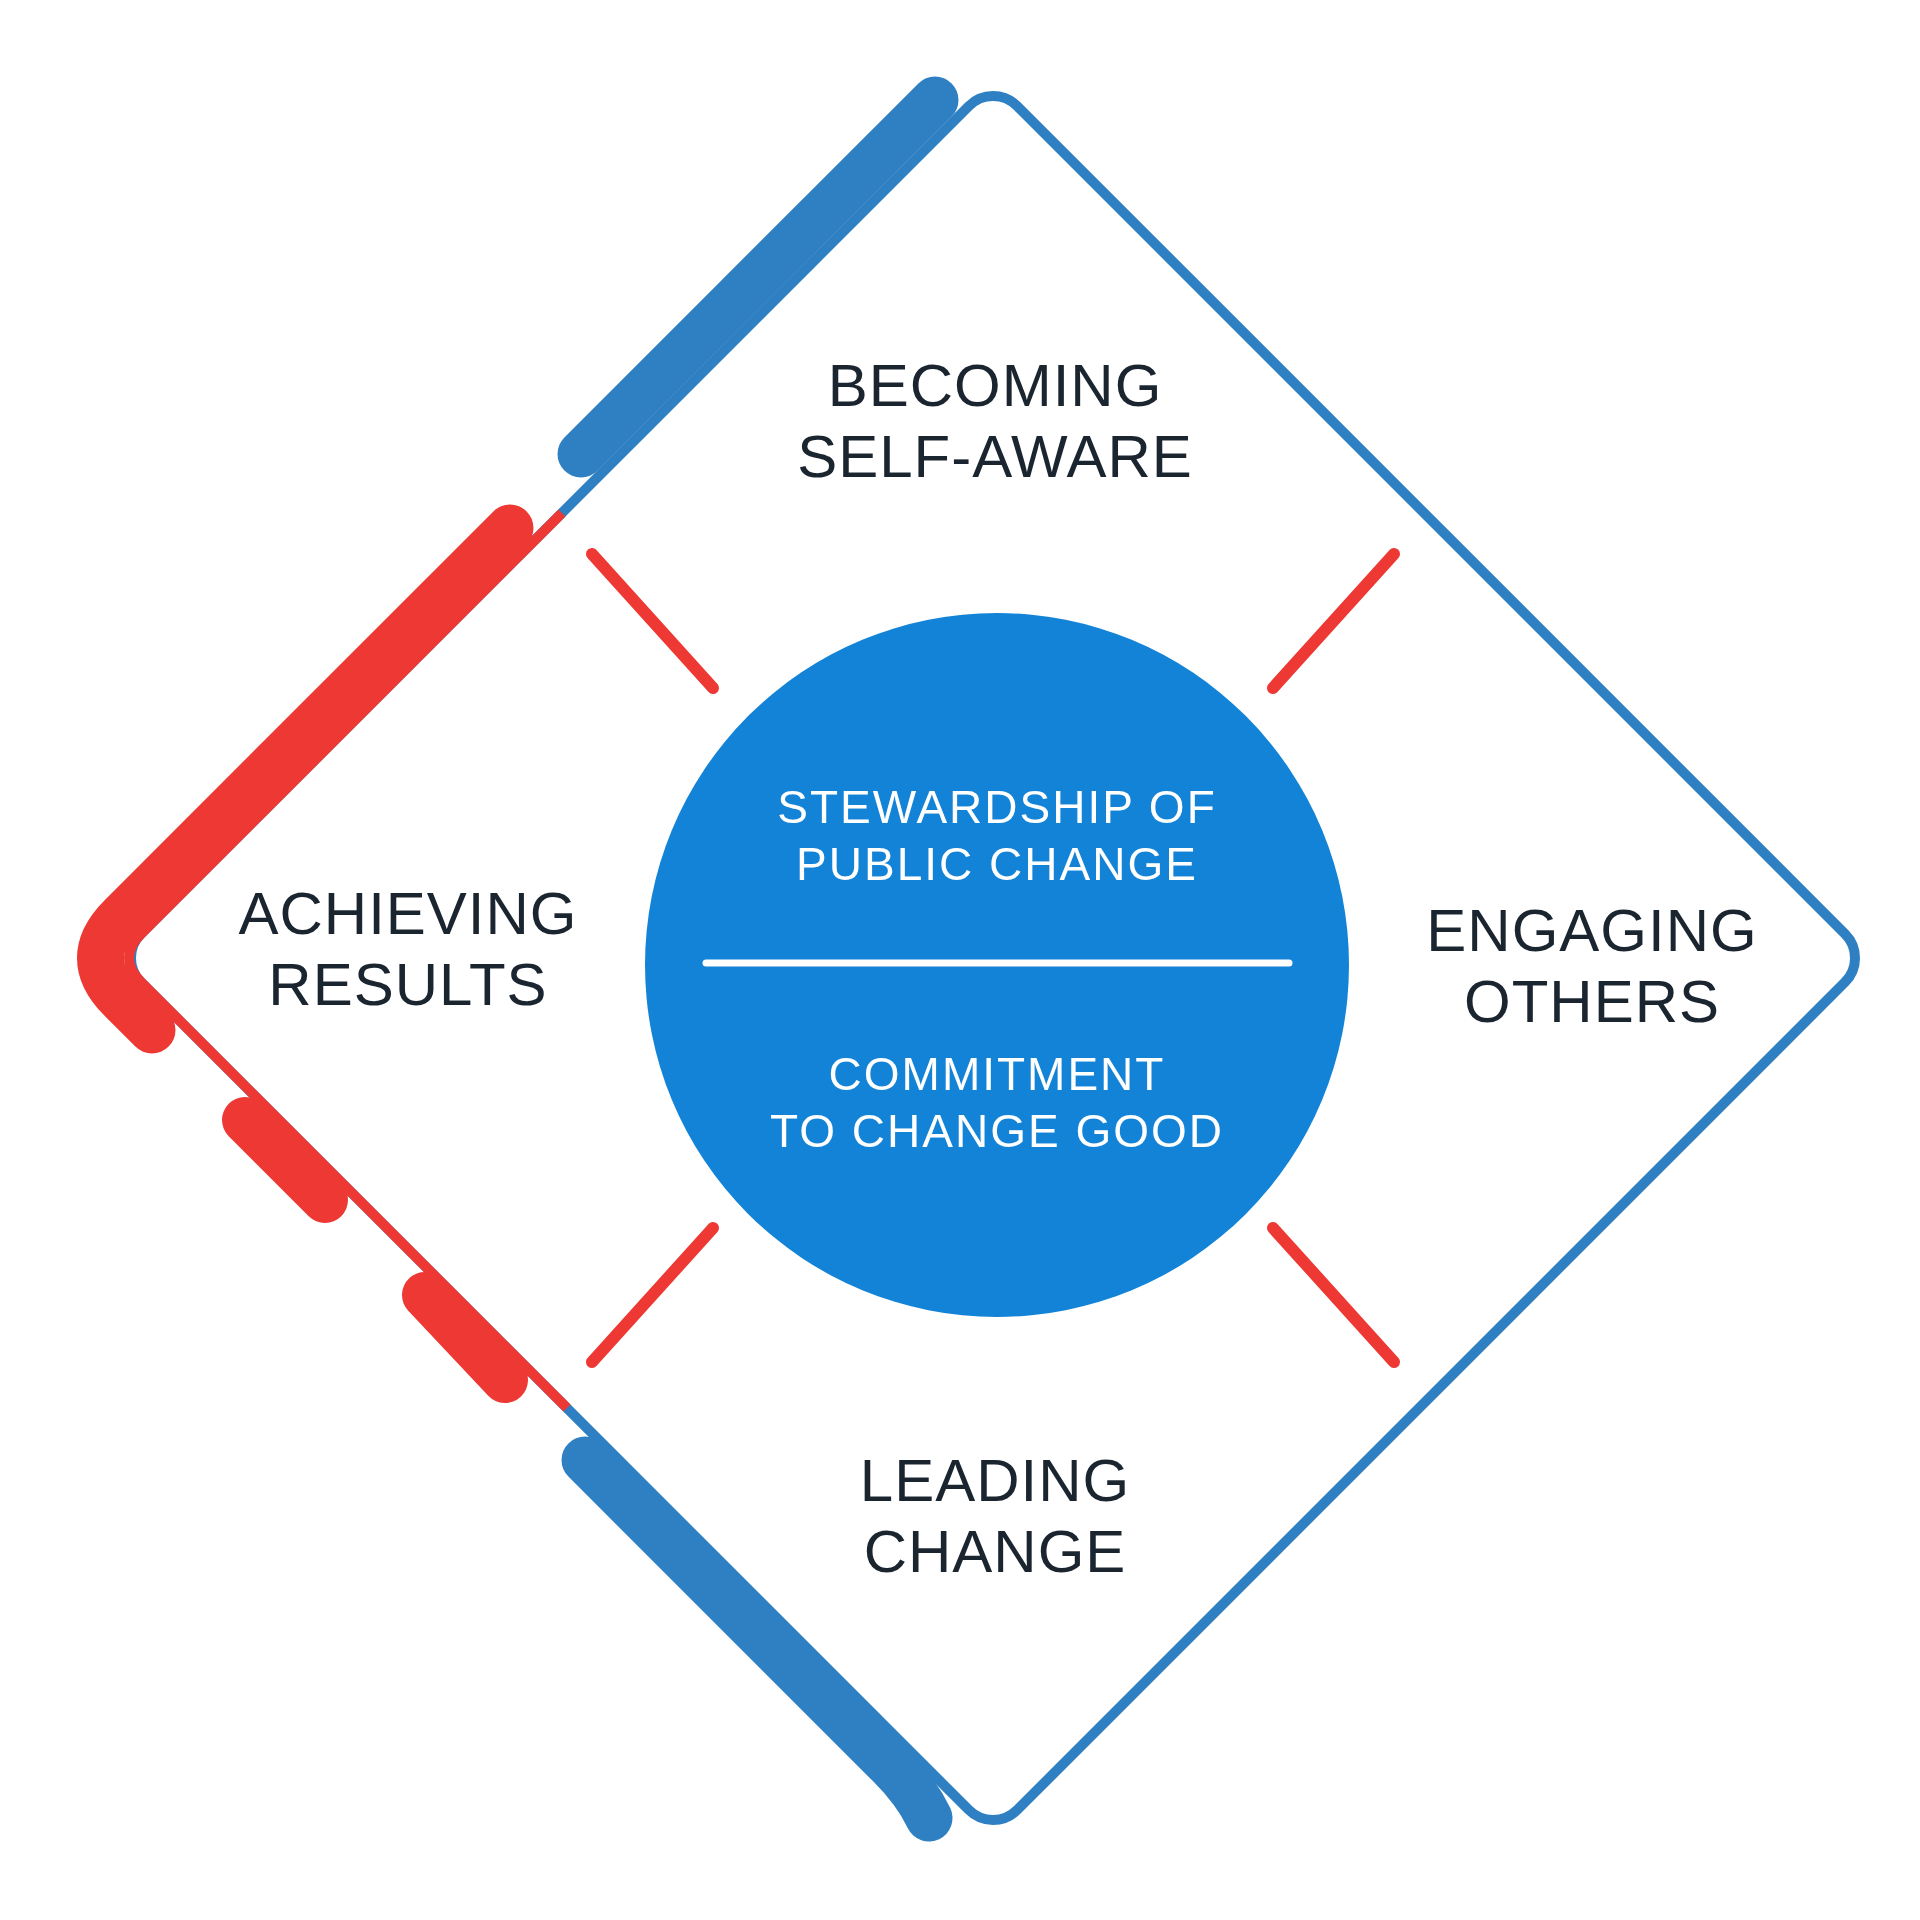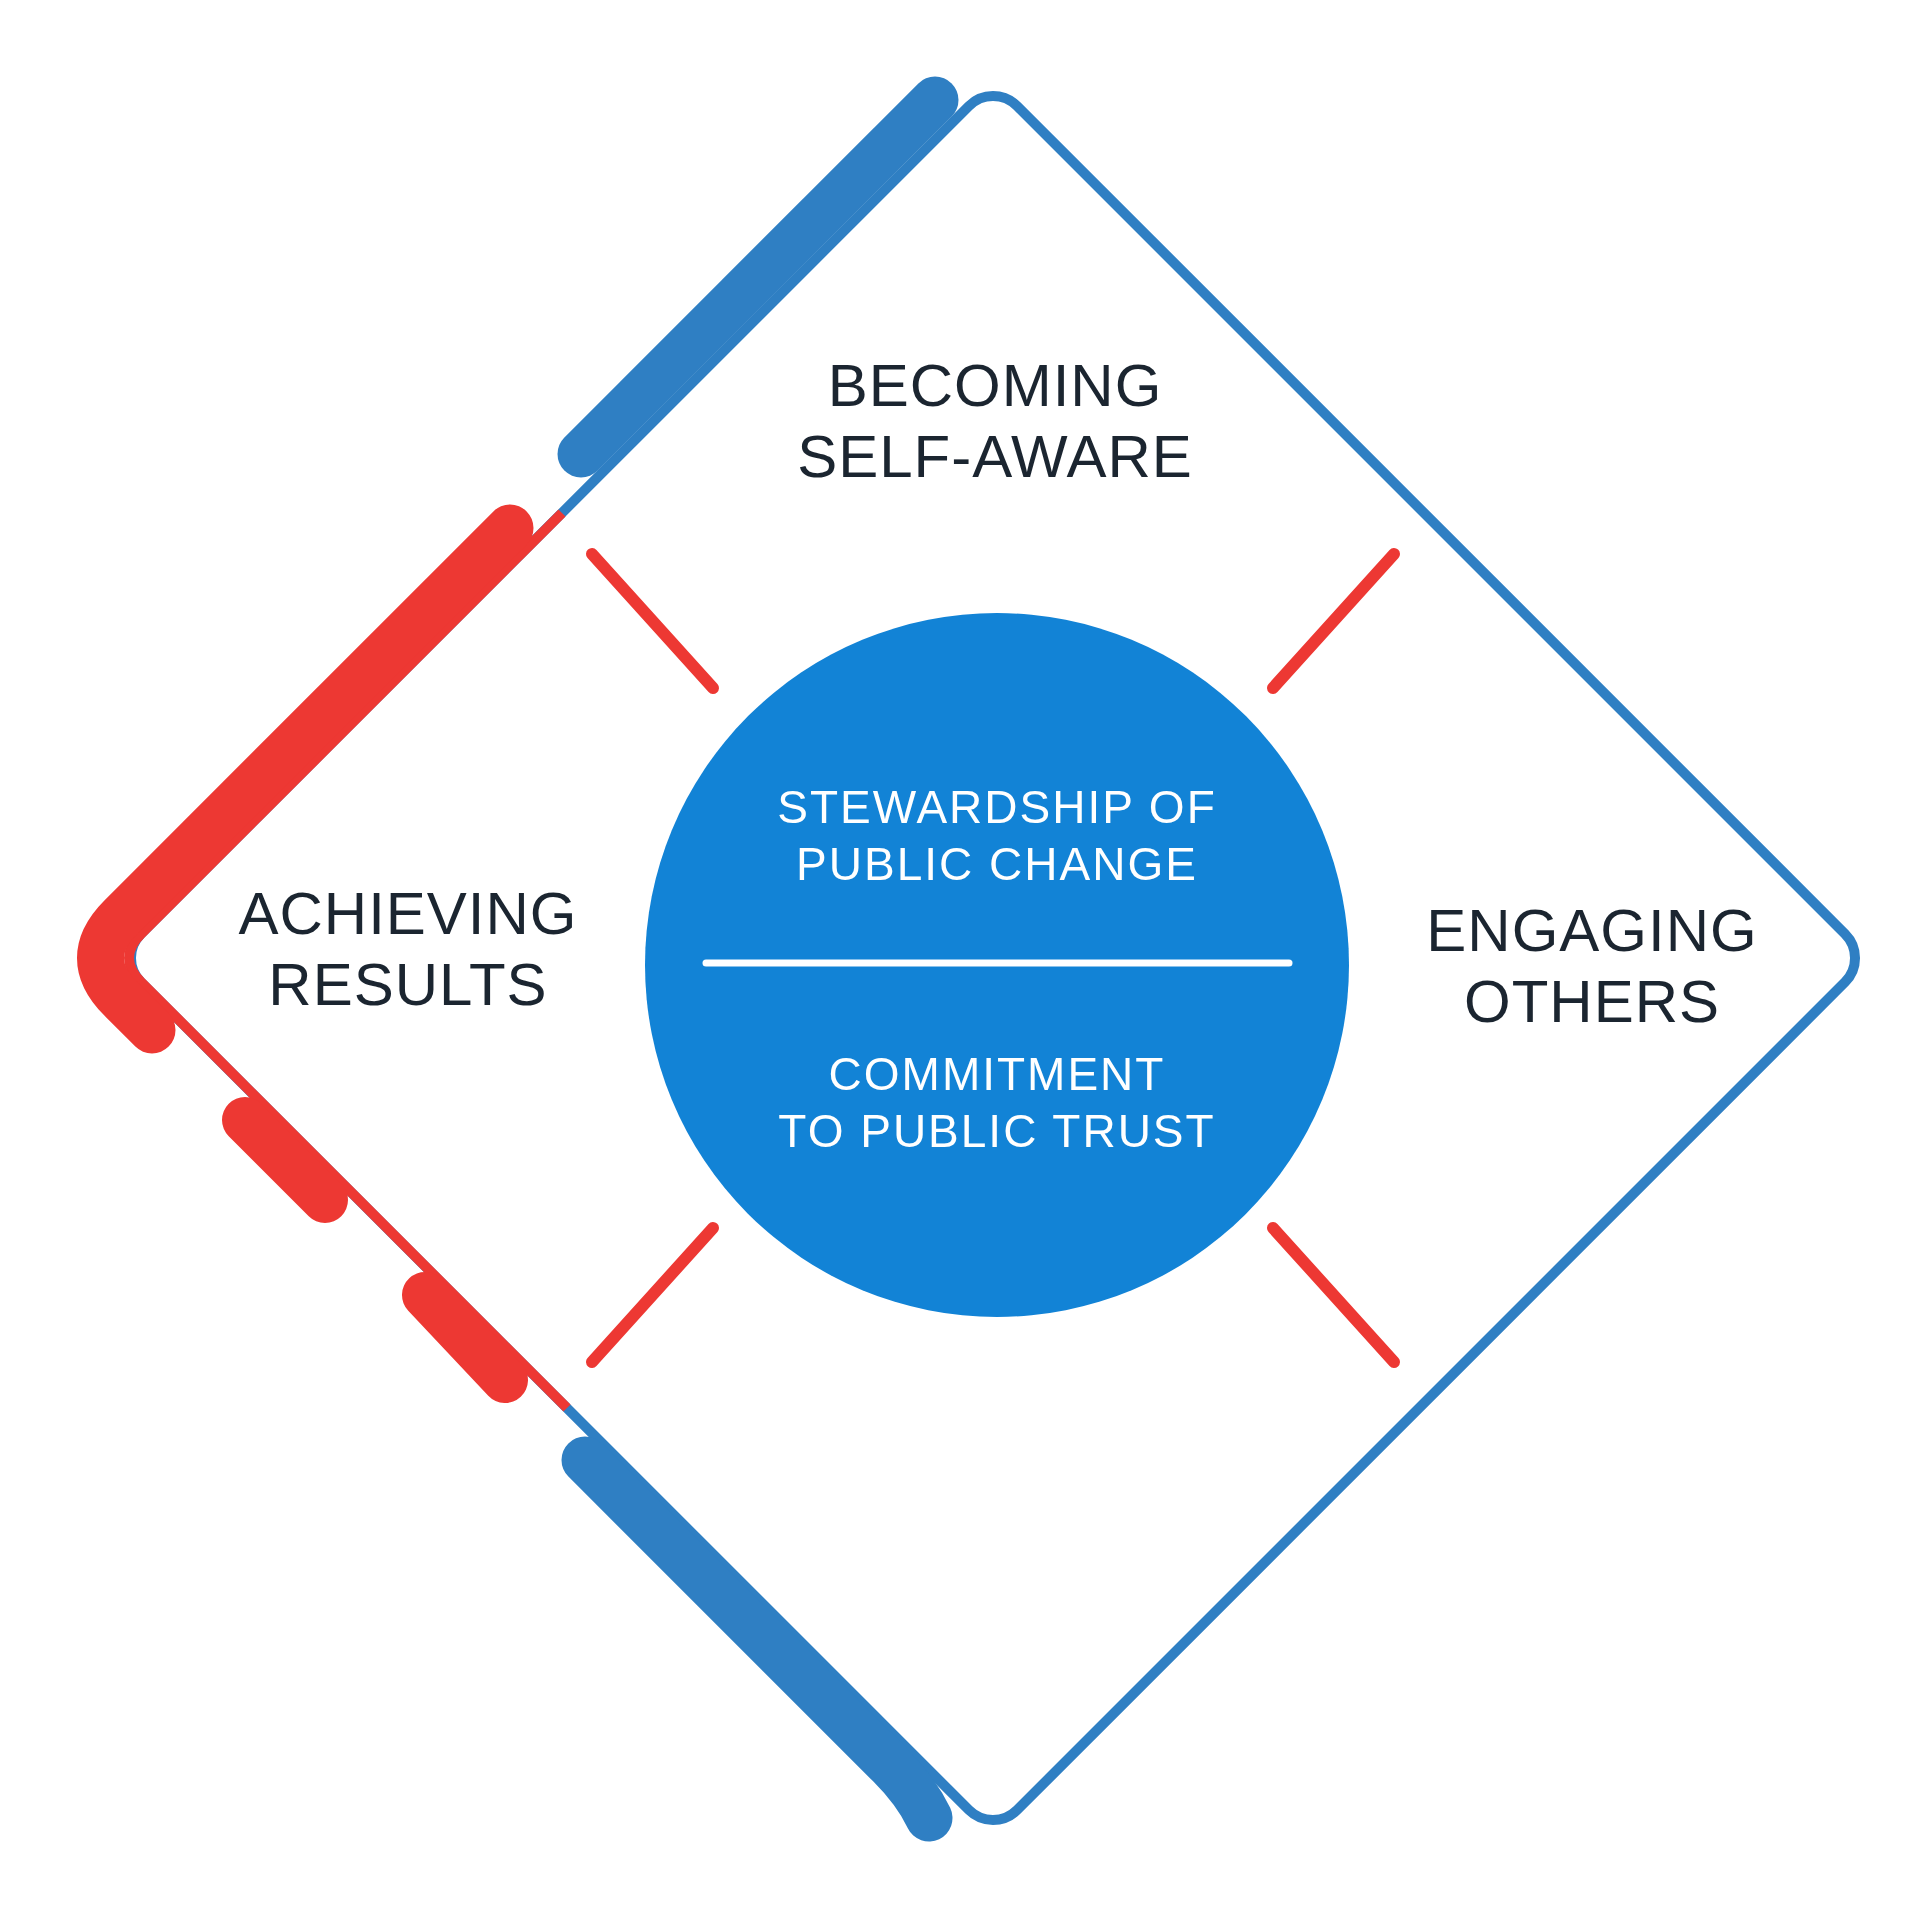--- a/index.html
+++ b/index.html
@@ -85,29 +85,33 @@
   <div class="label label-top">
     <div>BECOMING</div>
     <div>SELF-AWARE</div>
   </div>
 
   <div class="label label-right">
     <div>ENGAGING</div>
     <div>OTHERS</div>
   </div>
 
+  <div class="label label-bottom">
+    <div>LEADING</div>
+    <div>CHANGE</div>
+  </div>
 
   <div class="label label-left">
     <div>ACHIEVING</div>
     <div>RESULTS</div>
   </div>
 
   <div class="circle-text circle-text-top">
     <div>STEWARDSHIP OF</div>
     <div>PUBLIC CHANGE</div>
   </div>
 
   <div class="circle-text circle-text-bottom">
     <div>COMMITMENT</div>
-    <div>TO PUBLIC TRUST</div>
+    <div>TO CHANGE GOOD</div>
   </div>
 
 </div>
 
 </body></html>

